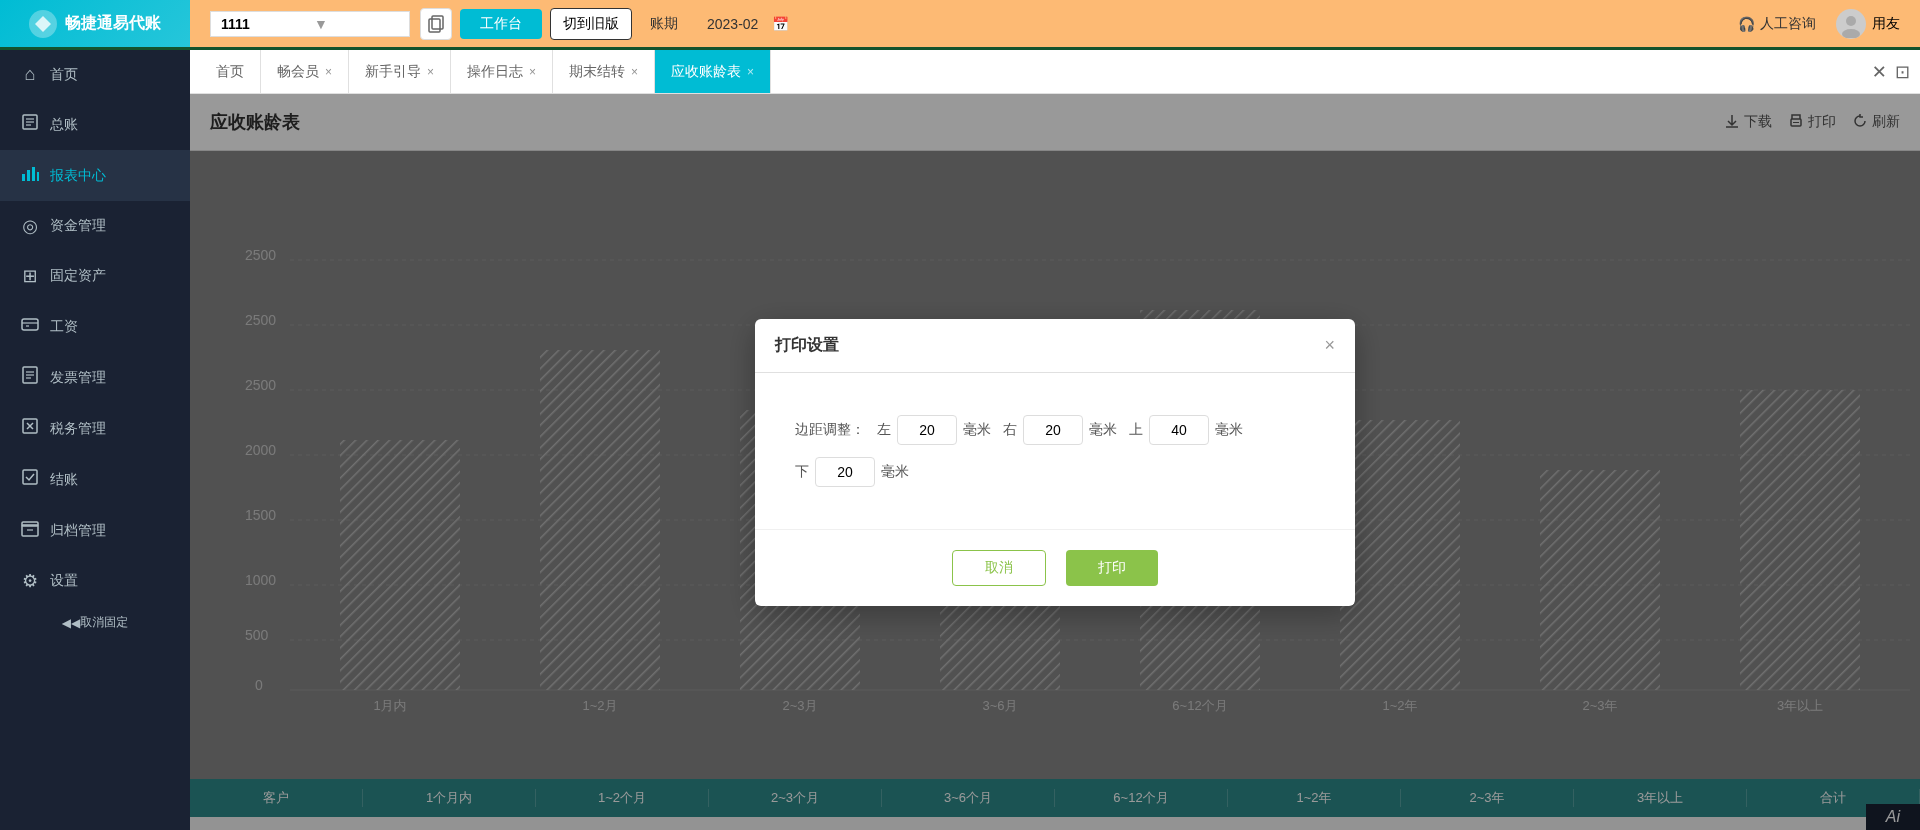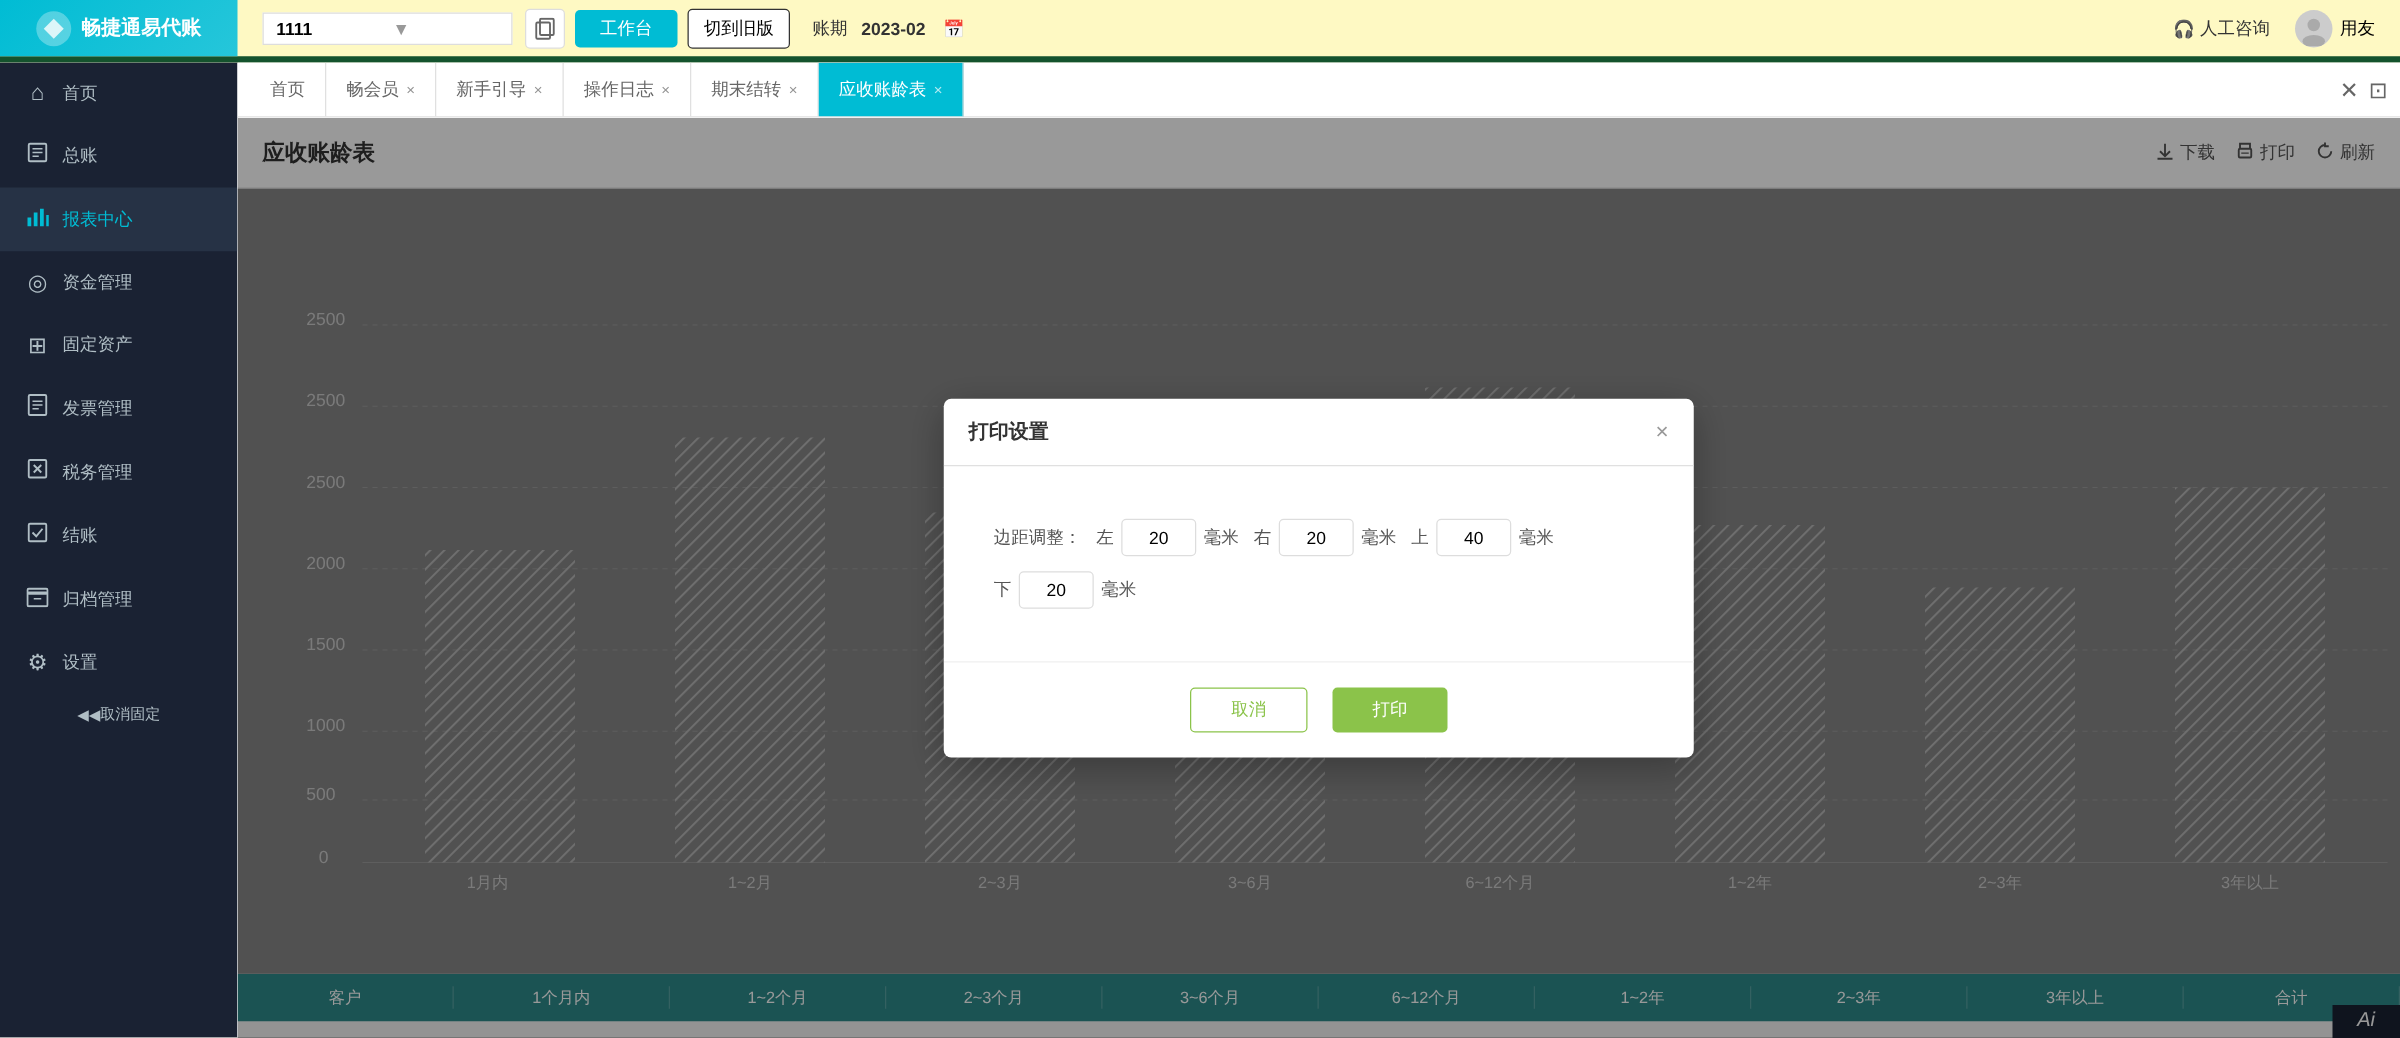--- a/index.html
+++ b/index.html
@@ -1,24 +1,24 @@
 <!DOCTYPE html>
 <html><head>
   <meta charset="utf-8">
   <style>
     * { box-sizing: border-box; margin: 0; padding: 0; }
     body { font-family: 'Microsoft YaHei', Arial, sans-serif; font-size: 14px; background: #f0f0f0; width: 1920px; height: 830px; overflow: hidden; display: flex; flex-direction: column; }
 
     
     .top-header {
       height: 50px;
-      background: #fef9c3;
-      display: flex;
-      align-items: center;
-      border-bottom: 5px solid #14532d;
+      background: #fdba74;
+      display: flex;
+      align-items: center;
+      border-bottom: 3px solid #14532d;
       flex-shrink: 0;
     }
     .logo-area {
       width: 190px;
       background: linear-gradient(135deg, #00bcd4, #26c6da);
       height: 100%;
       display: flex;
       align-items: center;
       justify-content: center;
       color: white;
@@ -82,22 +82,22 @@
       cursor: pointer;
       font-size: 14px;
     }
     .period-label {
       margin-left: 10px;
       font-size: 14px;
       color: #333;
     }
     .period-value {
       color: #333;
-      font-weight: bold;
-      margin-left: 3px;
+      font-weight: normal;
+      margin-left: 21px;
     }
     .period-icon { margin-left: 6px; color: #666; cursor: pointer; }
     .header-right {
       margin-left: auto;
       display: flex;
       align-items: center;
       margin-right: 20px;
       gap: 20px;
     }
     .support-btn {
@@ -398,20 +398,30 @@
       </span>
       <span>报表中心</span>
     </div>
     <div class="sidebar-item">
       <span class="si-icon">◎</span>
       <span>资金管理</span>
     </div>
     <div class="sidebar-item">
       <span class="si-icon">⊞</span>
       <span>固定资产</span>
+    </div>
+    <div class="sidebar-item">
+      <span class="si-icon">
+        <svg width="18" height="18" viewBox="0 0 18 18">
+            <rect x="1" y="4" width="16" height="11" rx="2" fill="none" stroke="#b0bec5" stroke-width="1.5"></rect>
+            <line x1="1" y1="8" x2="17" y2="8" stroke="#b0bec5" stroke-width="1.2"></line>
+            <line x1="5" y1="11" x2="8" y2="11" stroke="#b0bec5" stroke-width="1.2"></line>
+          </svg>
+      </span>
+      <span>工资</span>
     </div>
     <div class="sidebar-item">
       <span class="si-icon">
         <svg width="18" height="18" viewBox="0 0 18 18">
             <rect x="2" y="1" width="14" height="16" rx="1" fill="none" stroke="#b0bec5" stroke-width="1.5"></rect>
             <line x1="5" y1="6" x2="13" y2="6" stroke="#b0bec5" stroke-width="1.2"></line>
             <line x1="5" y1="9" x2="13" y2="9" stroke="#b0bec5" stroke-width="1.2"></line>
             <line x1="5" y1="12" x2="10" y2="12" stroke="#b0bec5" stroke-width="1.2"></line>
           </svg>
       </span>

